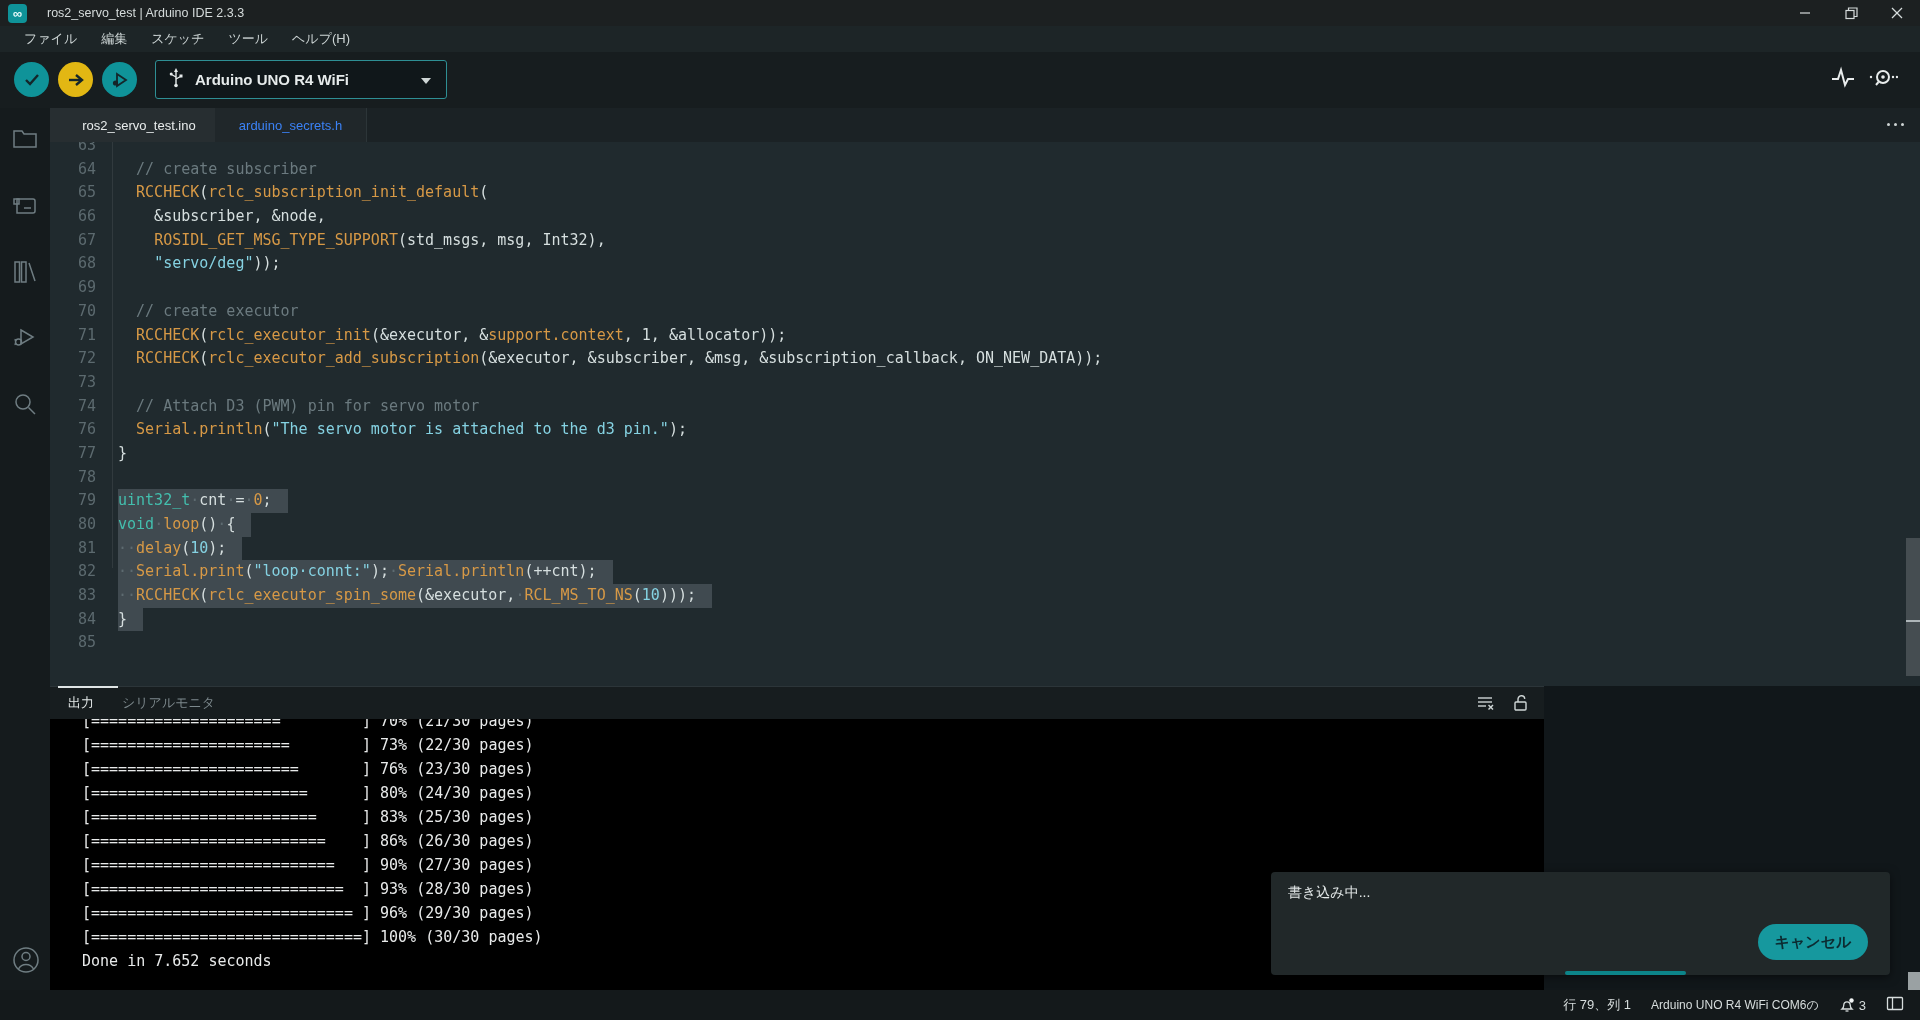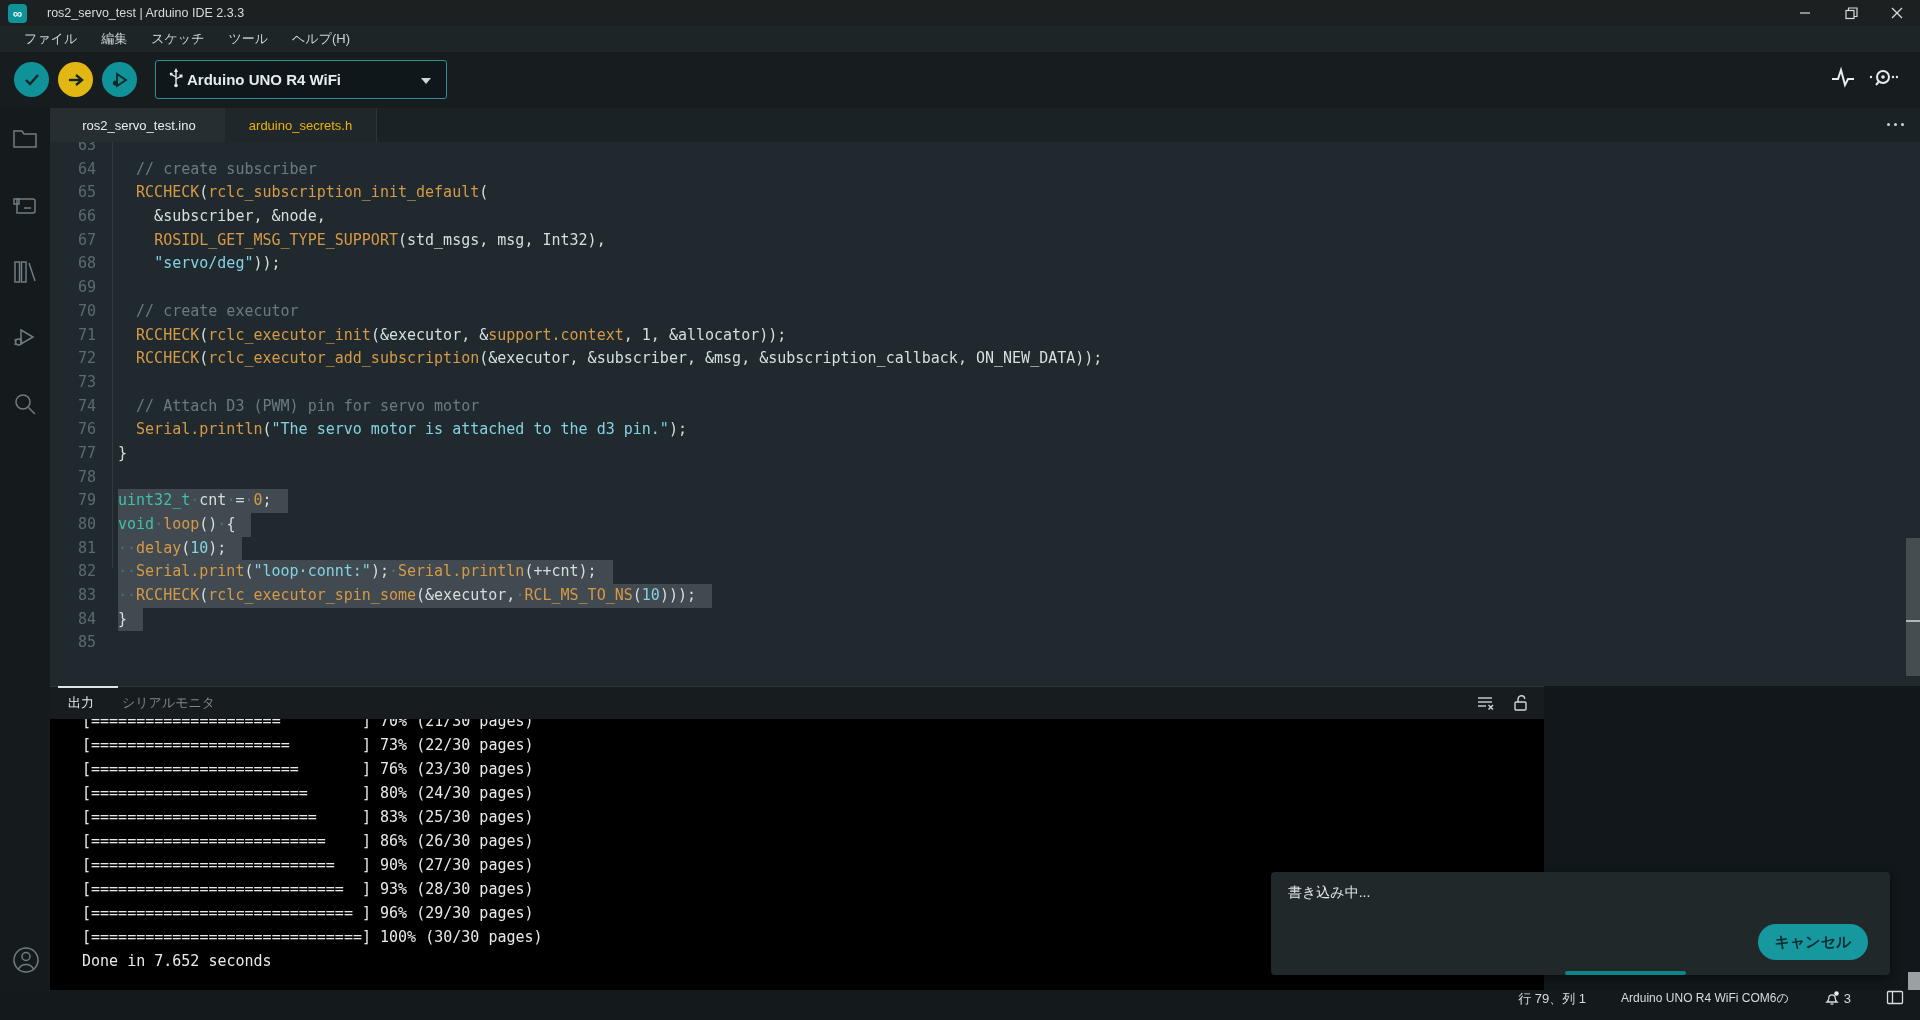--- a/index.html
+++ b/index.html
@@ -24,37 +24,37 @@
   .toolbar{position:absolute;left:0;top:52px;width:1920px;height:56px;background:#171d1f;}
   .tb-circle{position:absolute;top:10px;width:35px;height:35px;border-radius:50%;display:flex;align-items:center;justify-content:center;}
   .tb-verify{left:14px;background:#0f9399;}
   .tb-upload{left:58px;background:#e2b713;}
   .tb-debug{left:102px;background:#0f9399;}
   .tb-circle svg{stroke:#14262a;fill:none;}
   .board-select{position:absolute;left:155px;top:8px;width:292px;height:39px;background:#10171a;
                 border:1px solid #2e8f94;border-radius:3px;display:flex;align-items:center;}
   .usb-icon{margin-left:13px;}
   .usb-icon svg{stroke:#e6ebeb;fill:#e6ebeb;}
-  .board-label{margin-left:4px;font-size:15px;font-weight:bold;color:#e6ebeb;}
+  .board-label{margin-left:12px;font-size:15px;font-weight:bold;color:#e6ebeb;}
   .caret-down{position:absolute;right:15px;top:17px;width:0;height:0;border-left:5px solid transparent;border-right:5px solid transparent;border-top:6px solid #cfd6d6;}
   .tb-right-icon{position:absolute;top:14px;}
   .tb-right-icon svg{stroke:#e8ecec;fill:none;}
   .plotter{left:1830px;}
   .monitor{left:1868px;}
 
   
   .sidebar{position:absolute;left:0;top:108px;width:50px;height:882px;background:#151b1d;}
   .side-icon{position:absolute;left:11px;width:28px;height:28px;display:flex;align-items:center;justify-content:center;}
   .side-icon svg{stroke:#6f7d82;fill:none;stroke-width:1.5;}
 
   
   .tabbar{position:absolute;left:50px;top:108px;width:1870px;height:34px;background:#1b2225;}
   .tab{position:absolute;top:0;height:34px;display:flex;align-items:center;justify-content:center;font-size:13px;}
   .tab-active{left:0;width:178px;background:#272e31;color:#e8ecec;}
-  .tab-inactive{left:175px;width:152px;background:#20272a;color:#eab308;border-right:1px solid #2c3538;}
+  .tab-inactive{left:165px;width:152px;background:#20272a;color:#3b82f6;border-right:1px solid #2c3538;}
   .more-dots{position:absolute;right:16px;top:15px;display:flex;gap:4px;}
   .more-dots i{width:3px;height:3px;border-radius:50%;background:#cfd5d5;}
 
   
   .editor{position:absolute;left:50px;top:142px;width:1870px;height:544px;background:#202a2e;overflow:hidden;
           font-family:"DejaVu Sans Mono","Liberation Mono",monospace;font-size:15px;}
   .code-lines{position:absolute;left:0;top:-8px;width:100%;}
   .code-line{display:flex;height:23.7px;line-height:23.7px;white-space:pre;}
   .ln{width:46px;flex:0 0 46px;text-align:right;color:#5c6a6f;}
   .code-text{margin-left:22px;}
@@ -82,21 +82,21 @@
 
   
   .notification{position:absolute;left:1271px;top:872px;width:619px;height:103px;background:#212829;border-radius:4px;
                 box-shadow:0 2px 10px rgba(0,0,0,0.5);}
   .notif-msg{position:absolute;left:17px;top:12px;font-size:14px;color:#e4e9e9;}
   .notif-cancel{position:absolute;right:22px;bottom:15px;width:110px;height:36px;border-radius:18px;background:#16989e;
                 color:#0c2b31;font-size:15px;font-weight:bold;display:flex;align-items:center;justify-content:center;}
   .notif-progress{position:absolute;left:294px;bottom:0;width:121px;height:4px;background:#0c8489;border-radius:2px;}
 
   
-  .statusbar{position:absolute;left:0;top:990px;width:1920px;height:30px;background:#14191b;display:flex;align-items:flex-start;justify-content:flex-end;padding-right:16px;gap:35px;}
+  .statusbar{position:absolute;left:0;top:990px;width:1920px;height:30px;background:#14191b;display:flex;align-items:center;justify-content:flex-end;padding-right:16px;gap:20px;}
   .status-item{font-size:13px;color:#d7dddd;}
   .board-port{font-size:12px;}
   .bell-group{display:flex;align-items:center;gap:4px;}
   .bell-group svg{stroke:#d7dddd;fill:none;stroke-width:1.3;}
   .statusbar .panel-toggle svg{stroke:#d7dddd;fill:none;stroke-width:1.3;}
 </style>
 </head>
 <body>
 
 <div class="app">

